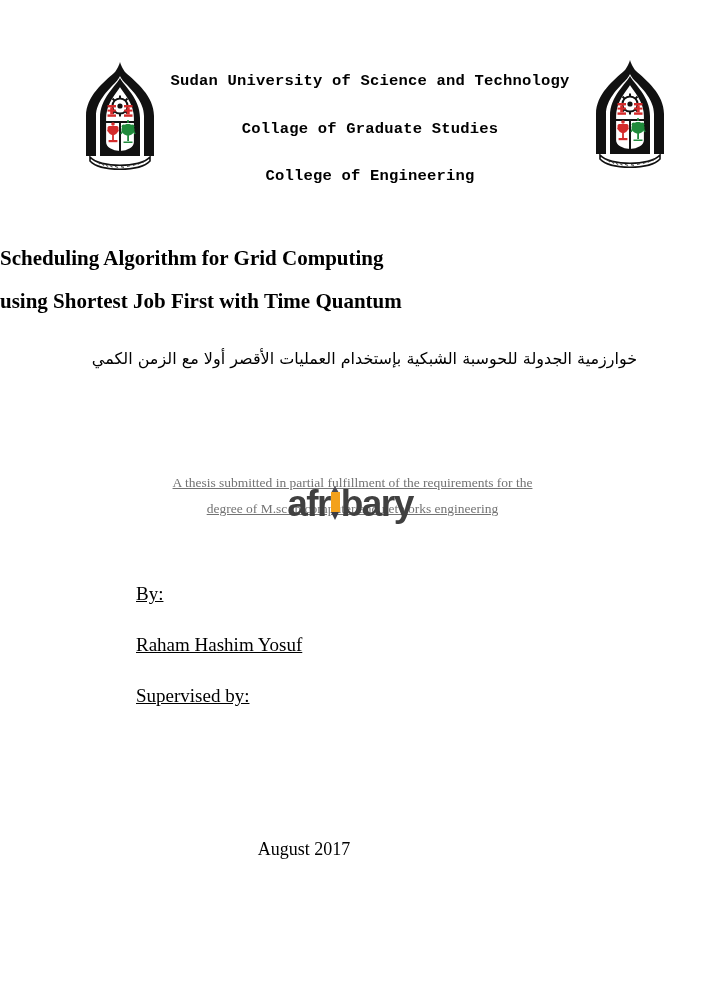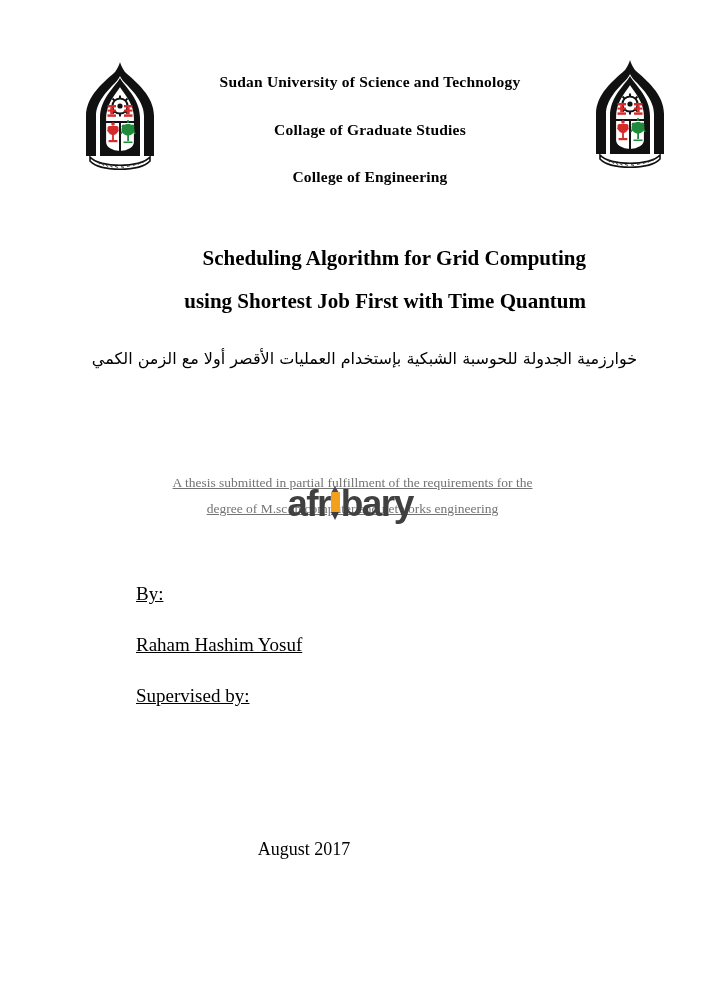--- a/index.html
+++ b/index.html
@@ -47,30 +47,31 @@
     width: 400px;
     text-align: center;
   }
   .header-lines .hline {
     font-weight: bold;
     font-size: 15.5px;
     letter-spacing: 0.2px;
     line-height: 1;
     margin-bottom: 32px;
     white-space: nowrap;
+    font-family: Liberation Mono, monospace;
   }
   .header-lines .hline:last-child { margin-bottom: 0; }
 
   
   .title-block {
     position: absolute;
     top: 248px;
     left: 0;
     width: 586px;
-    text-align: right;
+    text-align: left;
   }
   .title-line {
     font-weight: bold;
     font-size: 21px;
     line-height: 1;
     margin-bottom: 22px;
     white-space: nowrap;
   }
   .title-line:last-child { margin-bottom: 0; }
 

